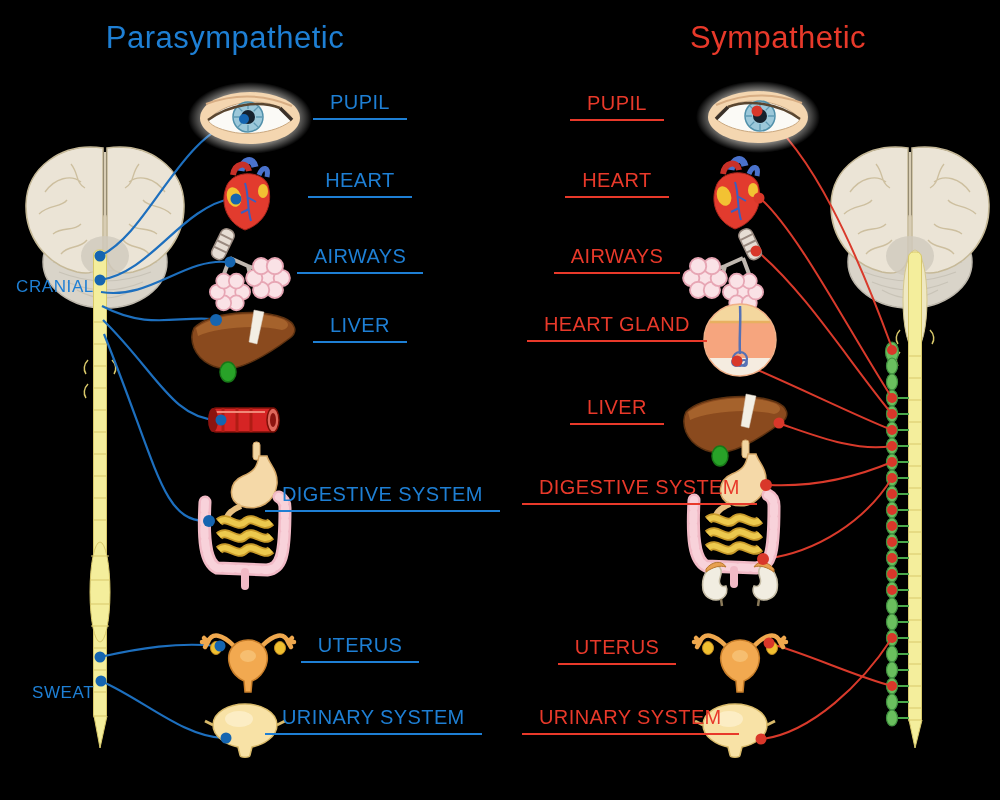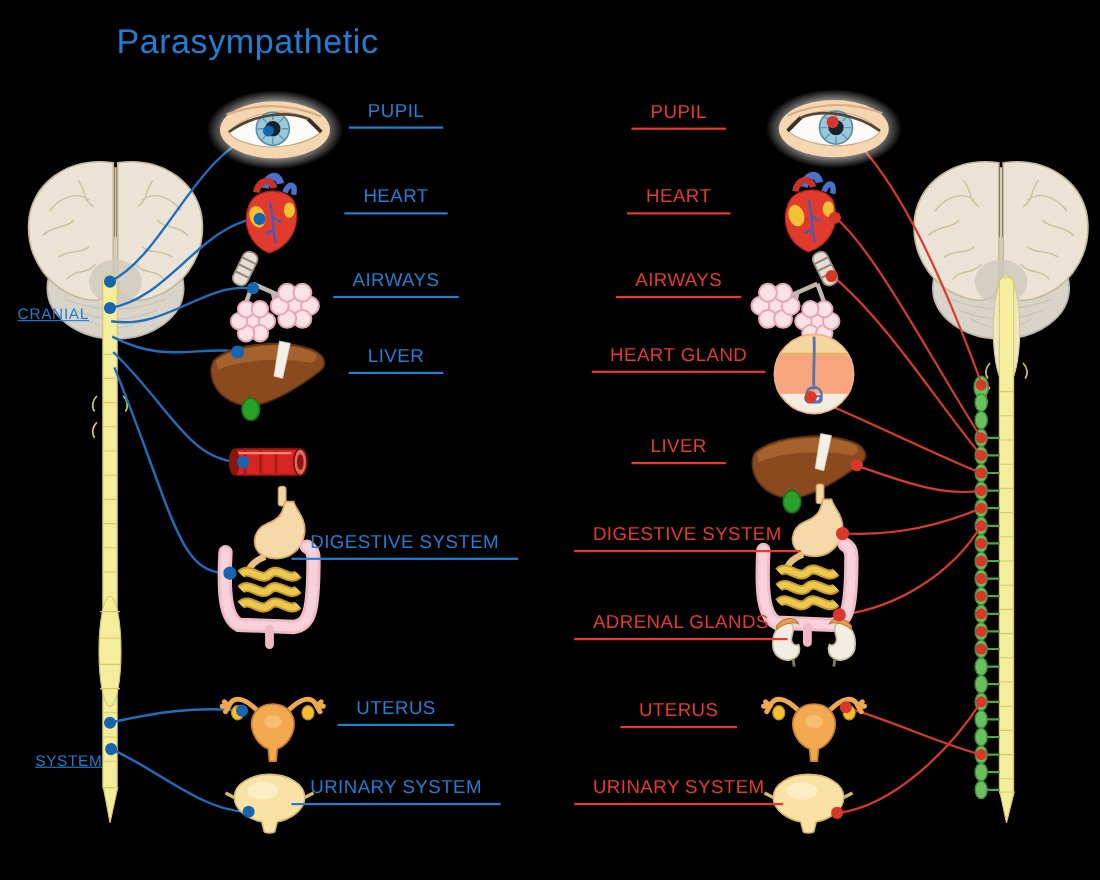--- a/index.html
+++ b/index.html
@@ -1,25 +1,25 @@
 <!DOCTYPE html>
 <html style="--background: #000000; --parasympathetic_blue: #1e7fd4; --sympathetic_red: #e8392a; --nerve_blue: #1d6fbe; --nerve_red: #d93a2b; --spinal_cord_yellow: #f4ee9c; --ganglia_green: #5cb85c;"><head>
 <meta charset="utf-8">
 <style>
   html,body{margin:0;padding:0;background:#000;}
   .stage{position:relative;width:1000px;height:787px;background:var(--background,#000);overflow:hidden;
          font-family:"Liberation Sans","DejaVu Sans",sans-serif;}
   .title{position:absolute;font-size:31px;letter-spacing:.5px;white-space:nowrap;text-align:center;}
   .title.blue{color:var(--parasympathetic_blue,#1e7fd4);left:90px;top:20px;width:270px;}
   .title.red{color:var(--sympathetic_red,#e8392a);left:640px;top:20px;width:276px;}
-  .label{position:absolute;width:190px;text-align:center;font-size:17px;letter-spacing:.4px;white-space:nowrap;}
+  .label{position:absolute;width:190px;text-align:center;font-size:20px;letter-spacing:.4px;white-space:nowrap;}
   .label .u{display:inline-block;padding:0 17px 4px;border-bottom:2px solid currentColor;}
   .label.lcol{left:265px;color:var(--parasympathetic_blue,#1e7fd4);}
   .label.rcol{left:522px;color:var(--sympathetic_red,#e8392a);}
-  .outflow{position:absolute;font-size:14px;letter-spacing:.6px;color:var(--parasympathetic_blue,#1e7fd4);text-decoration:underline;}
+  .outflow{position:absolute;font-size:17px;letter-spacing:.6px;color:var(--parasympathetic_blue,#1e7fd4);}
   .bottomline{position:absolute;left:418px;top:794px;width:166px;height:3px;background:var(--nerve_blue,#1d6fbe);}
   svg{position:absolute;left:0;top:0;}
 </style>
 </head>
 <body>
 
 <div class="stage">
 
 <svg width="1000" height="800" viewBox="0 0 1000 800">
   <defs>
@@ -299,37 +299,37 @@
     <circle cx="737" cy="361" r="5.5"></circle>
         <circle cx="779" cy="423" r="5.5"></circle>
         <circle cx="766" cy="485" r="6"></circle>
     <circle cx="763" cy="559" r="6"></circle>
         <circle cx="769" cy="643" r="5.5"></circle>
         <circle cx="761" cy="739" r="5.5"></circle>
   </g>
 </svg>
 
 <div class="title blue">Parasympathetic</div>
+<div class="title red">Sympathetic</div>
 
 <div class="outflow" style="left:16px;top:277px;">CRANIAL</div>
-<div class="outflow" style="left:32px;top:683px;">SYSTEM</div>
+<div class="outflow" style="left:32px;top:683px;">SWEAT</div>
 
 <div class="label lcol" style="top:91px"><span class="u">PUPIL</span></div>
 <div class="label lcol" style="top:169px"><span class="u">HEART</span></div>
 <div class="label lcol" style="top:245px"><span class="u">AIRWAYS</span></div>
 <div class="label lcol" style="top:314px"><span class="u">LIVER</span></div>
 <div class="label lcol" style="top:483px"><span class="u">DIGESTIVE SYSTEM</span></div>
 <div class="label lcol" style="top:634px"><span class="u">UTERUS</span></div>
 <div class="label lcol" style="top:706px"><span class="u">URINARY SYSTEM</span></div>
 
 <div class="label rcol" style="top:92px"><span class="u">PUPIL</span></div>
 <div class="label rcol" style="top:169px"><span class="u">HEART</span></div>
 <div class="label rcol" style="top:245px"><span class="u">AIRWAYS</span></div>
 <div class="label rcol" style="top:313px"><span class="u">HEART GLAND</span></div>
 <div class="label rcol" style="top:396px"><span class="u">LIVER</span></div>
 <div class="label rcol" style="top:476px"><span class="u">DIGESTIVE SYSTEM</span></div>
-<div class="label rcol" style="top:556px"><span class="u">ADRENAL GLANDS</span></div>
 <div class="label rcol" style="top:636px"><span class="u">UTERUS</span></div>
 <div class="label rcol" style="top:706px"><span class="u">URINARY SYSTEM</span></div>
 
 <div class="bottomline"></div>
 
 </div>
 
 </body></html>

